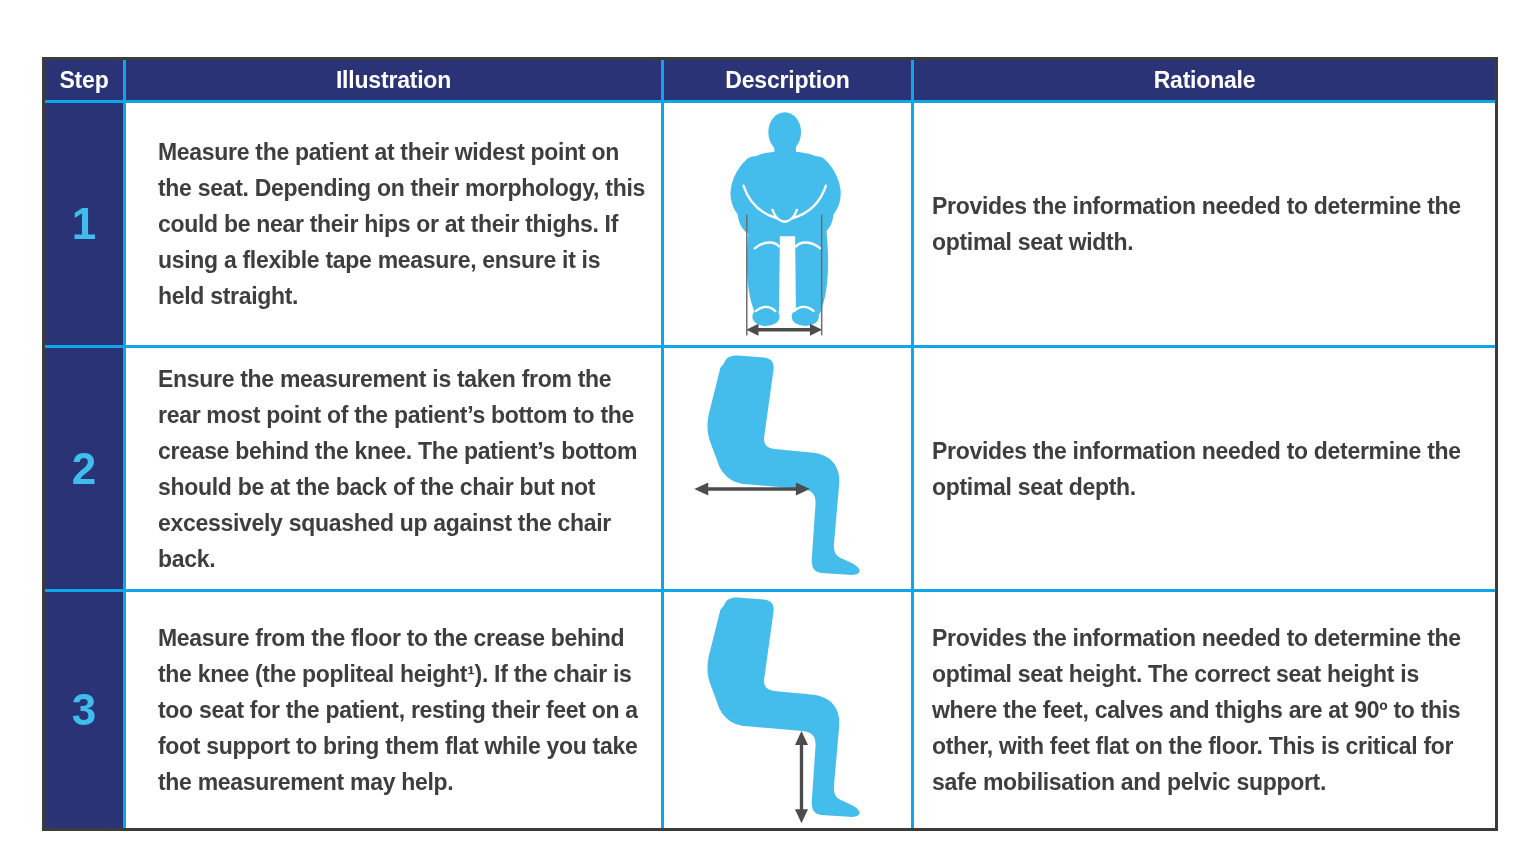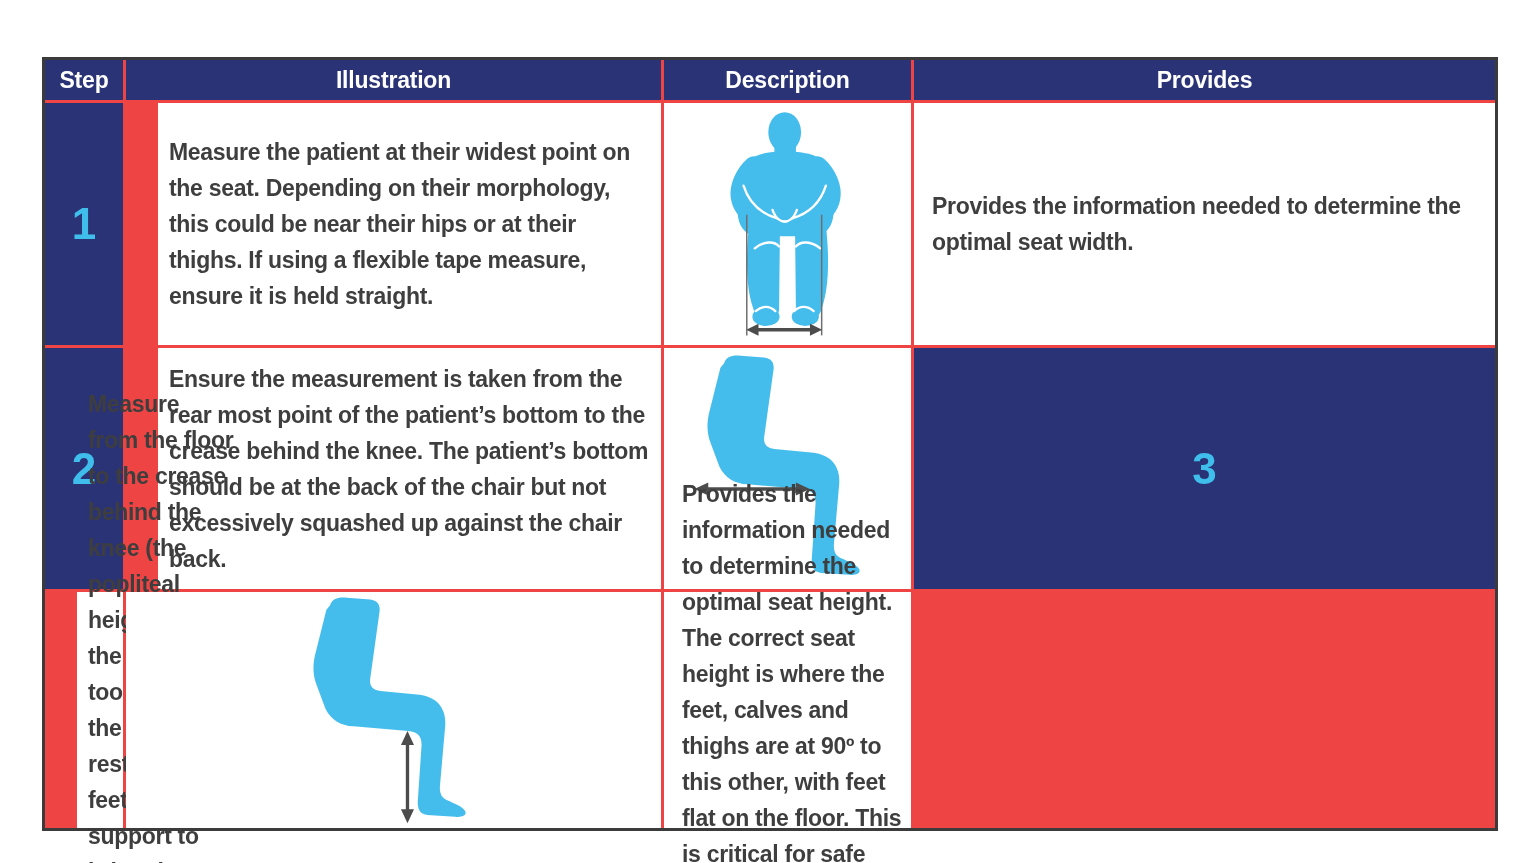--- a/index.html
+++ b/index.html
@@ -7,36 +7,36 @@
     width:1536px;height:863px;background:#ffffff;position:relative;
     font-family:"Liberation Sans", sans-serif;font-weight:bold;
     -webkit-font-smoothing:antialiased;
   }
   .measure-table{
     position:absolute;left:42px;top:57px;
     display:grid;
     grid-template-columns:78px 535px 247px 581px;
     grid-template-rows:40px 242px 241px 236px;
     gap:3px;
-    background:#ef4444;
+    background:#0ea5e9;
     border:3px solid #3b3b3b;
   }
   .cell{background:#ffffff;display:flex;align-items:center;}
   .head-cell{
     background:#2b3377;color:#ffffff;justify-content:center;
     font-size:23px;letter-spacing:-0.2px;
   }
   .step-cell{
     background:#2b3377;color:#3fbeec;justify-content:center;
     font-size:44px;
   }
   .text-cell{
     color:#3e3e3e;font-size:23px;line-height:36px;letter-spacing:-0.3px;
   }
-  .desc-cell{padding:6px 12px 6px 11px;margin-left:32px;}
+  .desc-cell{padding:6px 12px 6px 32px;}
   .rat-cell{padding:6px 6px 6px 18px;}
   .illus-cell{justify-content:center;}
   .illus-cell svg{display:block;}
   .fig{fill:#45bdec;}
   .detail{stroke:#ffffff;stroke-width:2.5;fill:none;stroke-linecap:round;}
   .armband{stroke:#45bdec;stroke-width:21;fill:none;stroke-linecap:round;stroke-linejoin:round;}
   .mline{stroke:#6e6e6e;stroke-width:1.6;}
   .arrow{stroke:#4c4c4c;stroke-width:3.6;}
   .ahead{fill:#4c4c4c;stroke:none;}
 </style>
@@ -48,21 +48,21 @@
   <div class="cell head-cell">
       <span>Step</span>
     </div>
   <div class="cell head-cell">
       <span>Illustration</span>
     </div>
   <div class="cell head-cell">
       <span>Description</span>
     </div>
   <div class="cell head-cell">
-      <span>Provides</span>
+      <span>Rationale</span>
     </div>
 
   <div class="cell step-cell">
       <span>1</span>
     </div>
   <div class="cell text-cell desc-cell">
       <span>Measure the patient at their widest point on the seat. Depending on their morphology, this could be near their hips or at their thighs. If using a flexible tape measure, ensure it is held straight.</span>
     </div>
   <div class="cell illus-cell">
     <svg width="229" height="234" viewBox="0 0 240 250">
@@ -108,20 +108,23 @@
   <div class="cell illus-cell">
     <svg width="229" height="233" viewBox="0 0 240 250">
       <path class="fig" d="M52,12 C54,5 61,3 70,4 L95,6 C103,7 106,12 105,19 L95,91 C94,99 98,103 106,104 L148,108 C161,110 169,115 173,125 C176,132 176,139 175,147 L170,204 C169,213 171,218 177,221 C186,225 194,228 197,233 C199,238 193,240 186,239 L156,237 C148,236 146,231 146,223 L150,164 C151,153 146,148 136,147 L77,142 C63,141 53,135 47,123 L38,99 C33,87 33,75 37,61 L48,17 Z"></path>
       <g>
         <line class="arrow" x1="33" y1="147" x2="131" y2="147"></line>
         <polygon class="ahead" points="20,147 35,140 35,154"></polygon>
         <polygon class="ahead" points="144,147 129,140 129,154"></polygon>
       </g>
     </svg>
   </div>
+  <div class="cell text-cell rat-cell">
+      <span>Provides the information needed to determine the optimal seat depth.</span>
+    </div>
 
   <div class="cell step-cell">
       <span>3</span>
     </div>
   <div class="cell text-cell desc-cell">
       <span>Measure from the floor to the crease behind the knee (the popliteal height¹). If the chair is too seat for the patient, resting their feet on a foot support to bring them flat while you take the measurement may help.</span>
     </div>
   <div class="cell illus-cell">
     <svg width="229" height="233" viewBox="0 0 240 250">
       <path class="fig" d="M52,12 C54,5 61,3 70,4 L95,6 C103,7 106,12 105,19 L95,91 C94,99 98,103 106,104 L148,108 C161,110 169,115 173,125 C176,132 176,139 175,147 L170,204 C169,213 171,218 177,221 C186,225 194,228 197,233 C199,238 193,240 186,239 L156,237 C148,236 146,231 146,223 L150,164 C151,153 146,148 136,147 L77,142 C63,141 53,135 47,123 L38,99 C33,87 33,75 37,61 L48,17 Z"></path>

